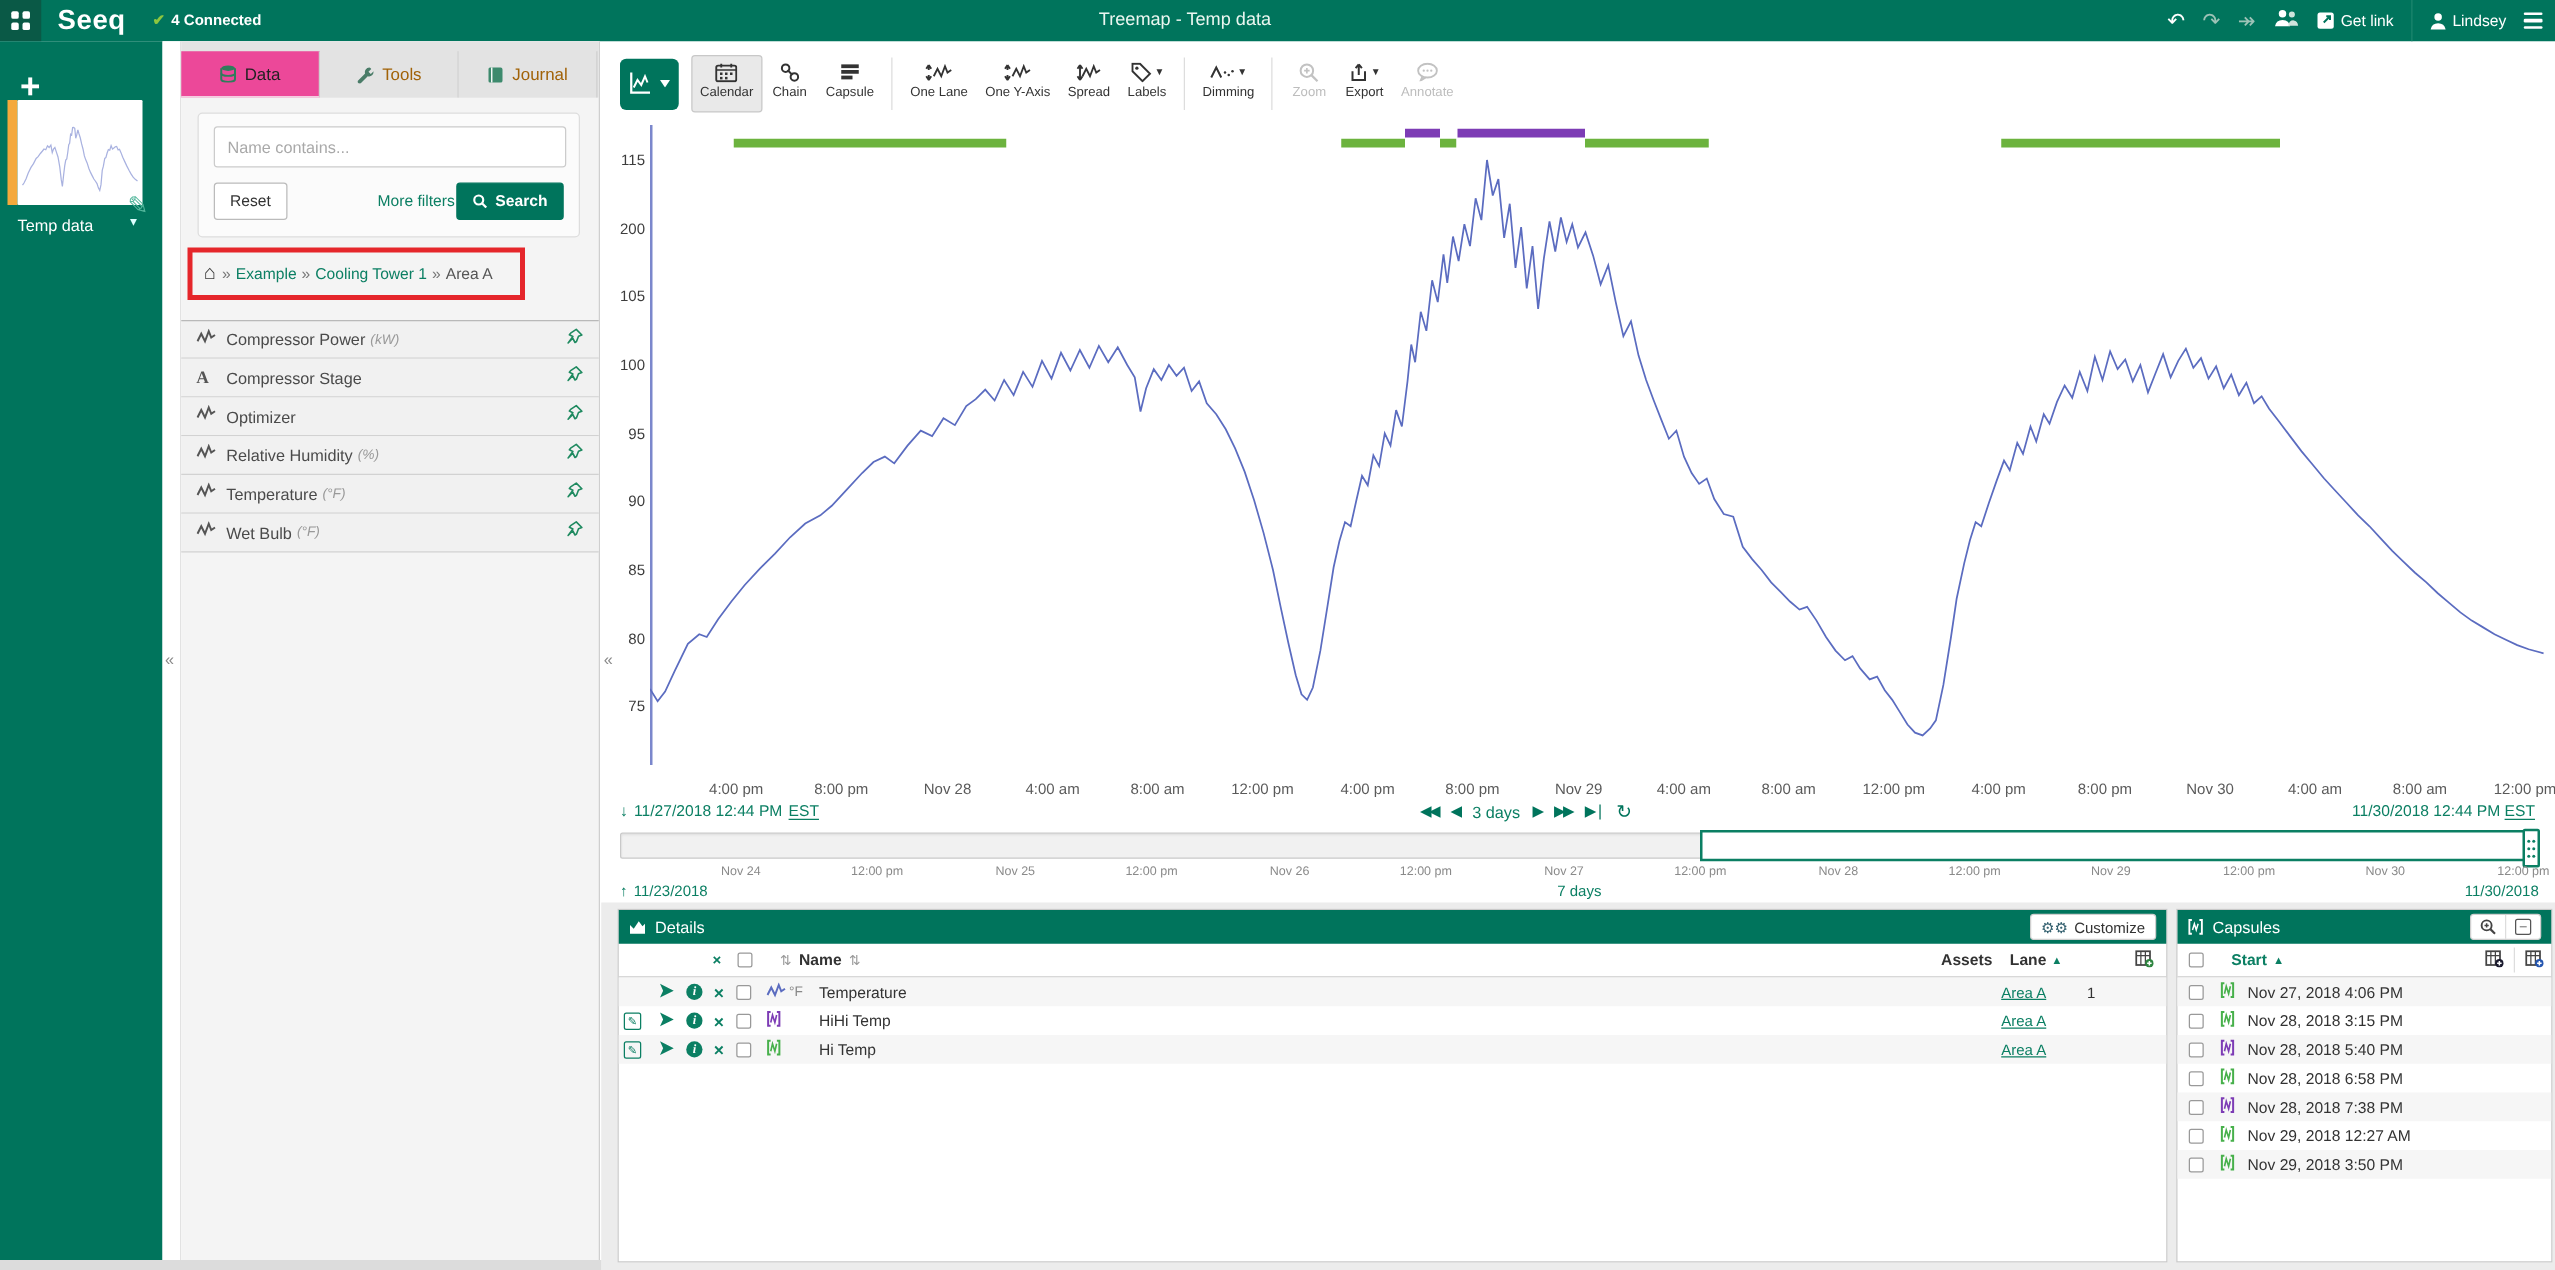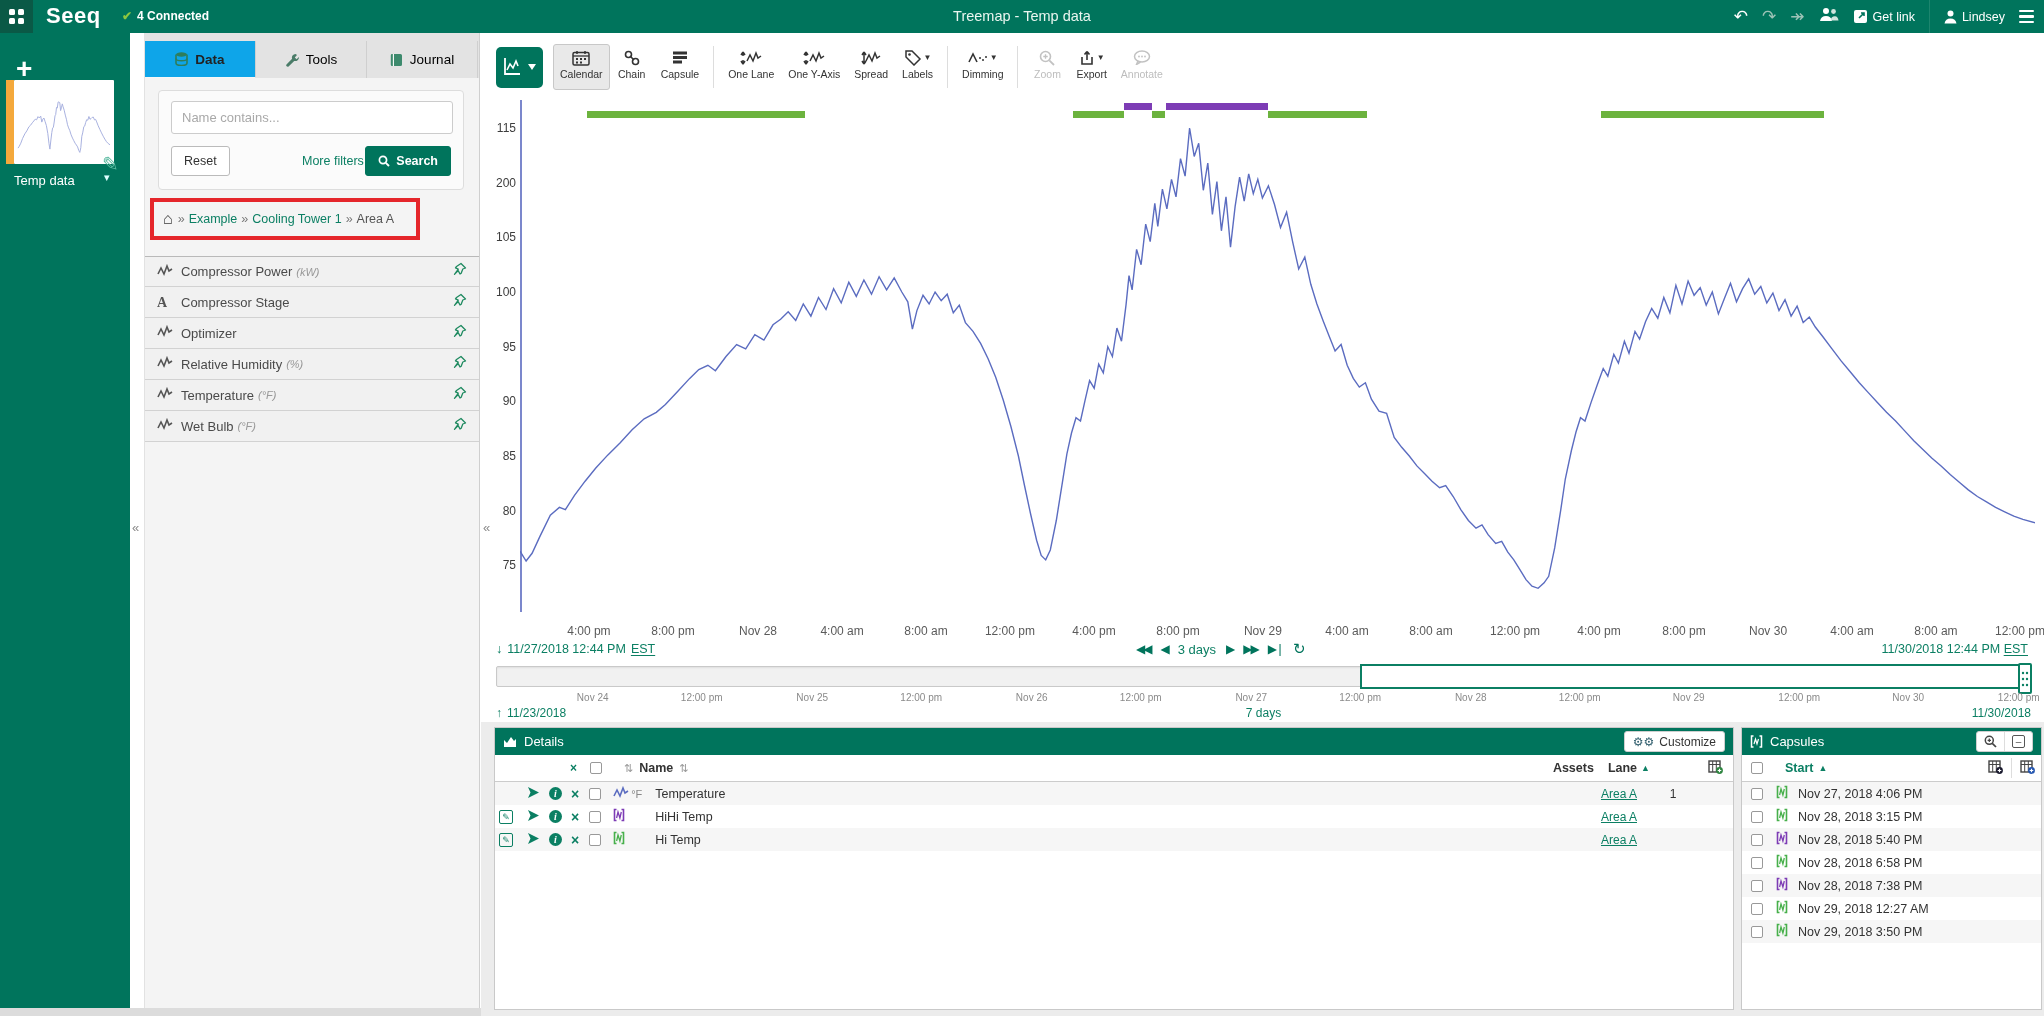--- a/index.html
+++ b/index.html
@@ -10,21 +10,21 @@
 
   
   #topbar { left:0; top:0; width:2044px; height:33px; background:#00745c; color:#fff; }
   #logo-square { left:0; top:0; width:33px; height:33px; background:#0a5946;
     display:flex; align-items:center; justify-content:center; }
   .grid4 { width:15px; height:15px; display:grid; grid-template-columns:6px 6px; grid-template-rows:6px 6px; gap:3px; }
   .grid4 span { background:#fff; border-radius:1.5px; }
   #logo-text { left:46px; top:3px; font-size:22px; font-weight:bold; letter-spacing:.5px; }
   #conn { left:122px; top:9px; font-size:12px; font-weight:bold; display:flex; gap:5px; align-items:center;}
   #conn .chk { color:#8dc63f; font-size:12px; }
-  #title { left:0; top:8px; width:2044px; text-align:center; font-size:14.5px; color:#eaf6f0; pointer-events:none;}
+  #title { left:0; top:8px; width:1896px; text-align:center; font-size:14.5px; color:#eaf6f0; pointer-events:none;}
   #topright { right:10px; top:0; height:33px; display:flex; align-items:center; gap:14px; }
   .tb-ic { font-size:17px; line-height:1; color:#fff; }
   .tb-ic.dim { color:#9dc3b7; }
   .tb-sep { width:1px; height:33px; background:#1d856e; }
   .tb-lab { font-size:12.5px; color:#fff; display:flex; align-items:center; gap:5px;}
   .burger { display:flex; flex-direction:column; gap:3px; }
   .burger span{ width:15px; height:2.5px; background:#fff; border-radius:1px;}
 
   
   #sidebar { left:0; top:33px; width:130px; height:975px; background:#00745c; }
@@ -35,22 +35,22 @@
   #ws-pencil { left:88px; top:72px; color:#53b79c; font-size:20px; transform:rotate(0deg); }
   #ws-label { left:14px; top:140px; color:#fff; font-size:13px; }
   #ws-chev { left:104px; top:138px; color:#dff; font-size:11px; }
 
   
   #gutter1 { left:130px; top:33px; width:15px; height:975px; background:#fff; border-right:1px solid #e2e2e2;}
   .collapse { color:#8a8a8a; font-size:13px; }
   #panel { left:145px; top:33px; width:335px; height:975px; background:#f4f4f4; border-right:1px solid #cfcfcf; }
   #tabbar { left:0; top:0; width:334px; height:45px; background:#e3e3e3; display:flex; align-items:flex-end; position:absolute;}
   .tab { width:111px; height:37px; display:flex; align-items:center; justify-content:center; gap:7px;
-    font-size:13.5px; color:#000000; border-right:1px solid #cfcfcf; background:#e3e3e3; cursor:pointer;}
-  .tab.active { background:#0ea5e9; color:#222; font-weight:bold; border-bottom:1px solid #f7f7f7;}
+    font-size:13.5px; color:#a16207; border-right:1px solid #cfcfcf; background:#e3e3e3; cursor:pointer;}
+  .tab.active { background:#ec4899; color:#222; font-weight:normal; border-bottom:1px solid #f7f7f7;}
   .tab svg { display:block; }
   #search-card { left:13px; top:57px; width:306px; height:100px; background:#fbfbfb;
     border:1px solid #ddd; border-radius:4px; position:absolute;}
   #name-input { position:absolute; left:12px; top:10px; width:282px; height:33px; border:1px solid #ccc;
     border-radius:3px; font-size:13px; padding:0 10px; color:#555; background:#fff; font-family:inherit;}
   #name-input::placeholder { color:#a9a9a9; }
   #reset-btn { position:absolute; left:12px; top:55px; height:30px; padding:0 12px; background:#fff;
     border:1px solid #bbb; border-radius:3px; font-size:12.5px; color:#333; font-family:inherit;}
   #more-filters { position:absolute; left:143px; top:62px; font-size:12.5px; color:#0b7f63; }
   #search-btn { position:absolute; right:12px; top:55px; height:30px; padding:0 12px; background:#00745c;

